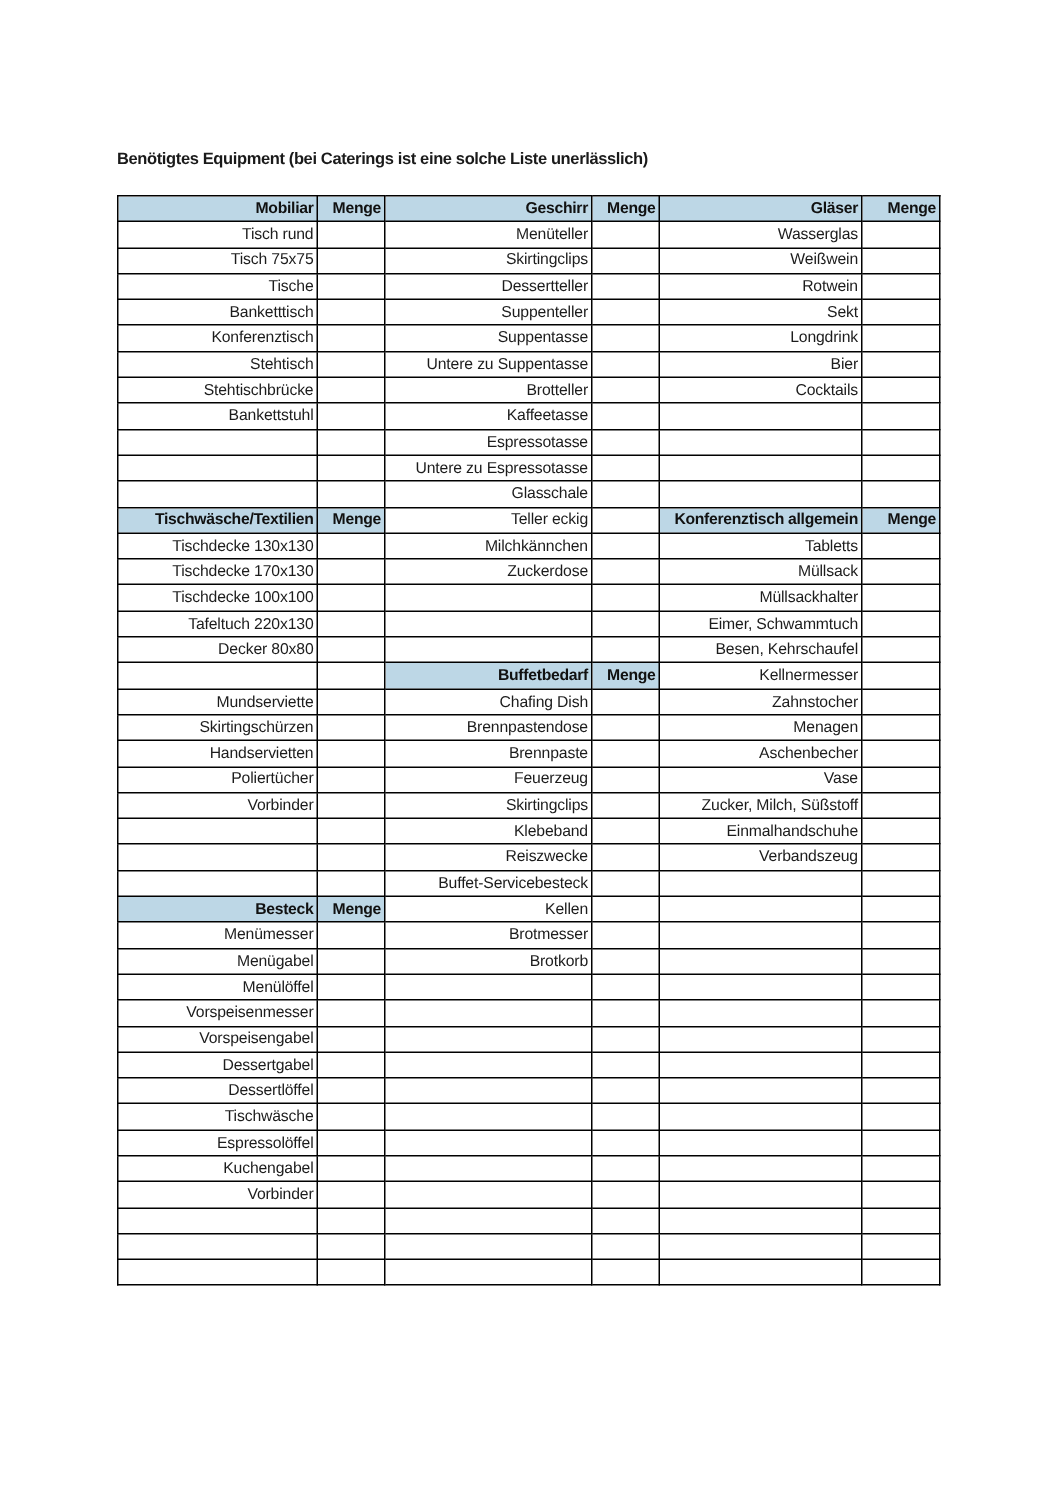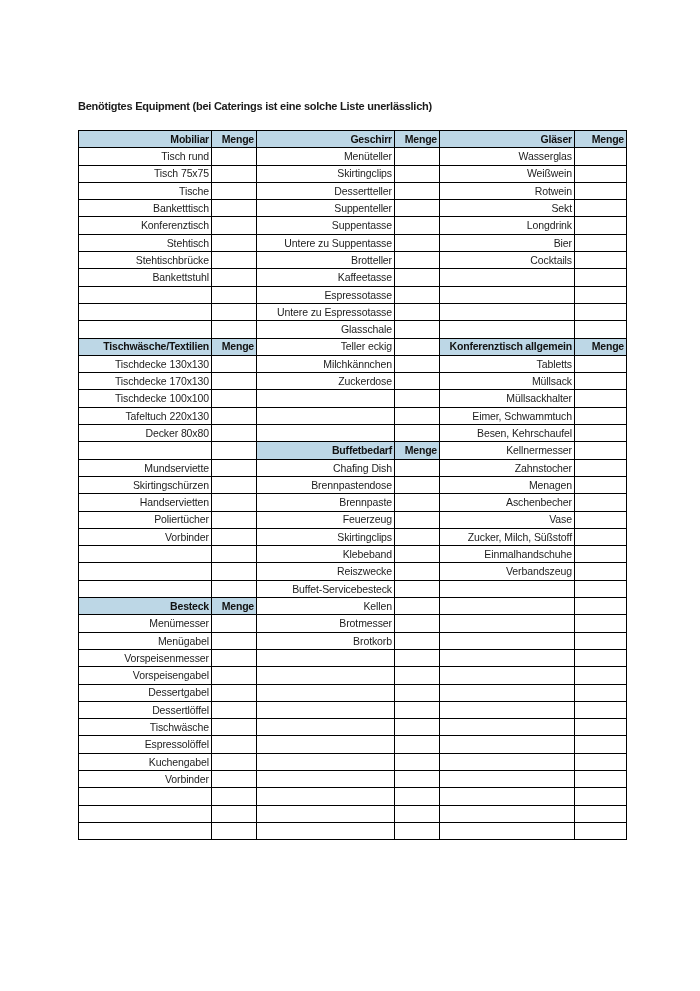--- a/index.html
+++ b/index.html
@@ -309,20 +309,28 @@
         </tr>
         <tr>
           <td>Menügabel</td>
           <td></td>
           <td>Brotkorb</td>
           <td></td>
           <td></td>
           <td></td>
         </tr>
         <tr>
+          <td>Menülöffel</td>
+          <td></td>
+          <td></td>
+          <td></td>
+          <td></td>
+          <td></td>
+        </tr>
+        <tr>
           <td>Vorspeisenmesser</td>
           <td></td>
           <td></td>
           <td></td>
           <td></td>
           <td></td>
         </tr>
         <tr>
           <td>Vorspeisengabel</td>
           <td></td>

